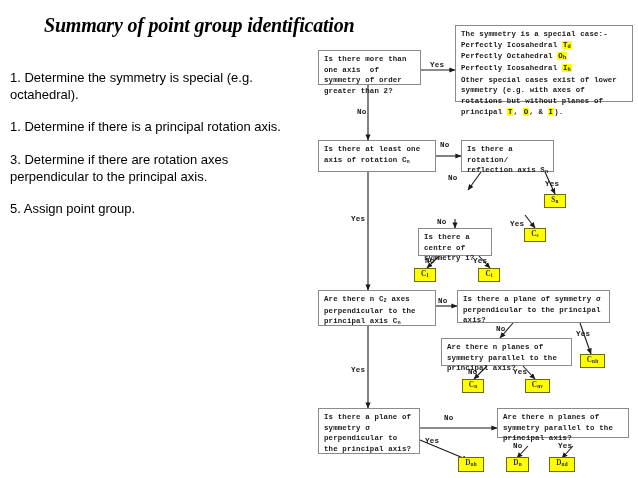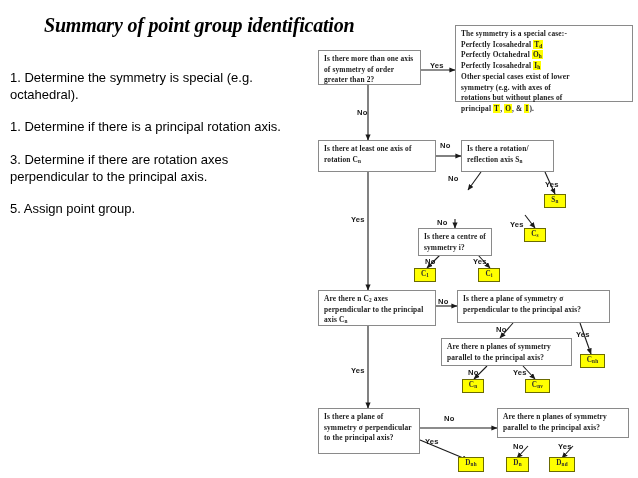--- a/index.html
+++ b/index.html
@@ -29,21 +29,21 @@
   .step{margin-bottom:16px;}
 
   
   .fc{position:absolute;left:0;top:0;width:638px;height:478px;}
 
   .box{
     position:absolute;
     box-sizing:border-box;
     border:1px solid #8a8a8a;
     background:#ffffff;
-    font-family:Liberation Serif, serif;
+    font-family:Liberation Mono, monospace;
     font-size:7.4px;
     font-weight:bold;
     color:#1a1a1a;
     line-height:1.45;
     padding:3px 4px 2px 5px;
     letter-spacing:0.15px;
   }
   .box.plain{font-weight:bold;}
 
   .term{
@@ -55,21 +55,21 @@
     font-size:7.2px;
     font-weight:bold;
     color:#2b2b2b;
     text-align:center;
     line-height:11px;
     letter-spacing:0.2px;
   }
 
   .lbl{
     position:absolute;
-    font-family:Liberation Sans, sans-serif;
+    font-family:Liberation Mono, monospace;
     font-size:7.6px;
     font-weight:bold;
     color:#1a1a1a;
     white-space:nowrap;
     letter-spacing:0.2px;
   }
 
   .hl{background:#ffff00;padding:0 1px;}
 
   sub{font-size:72%;vertical-align:-0.18em;}

